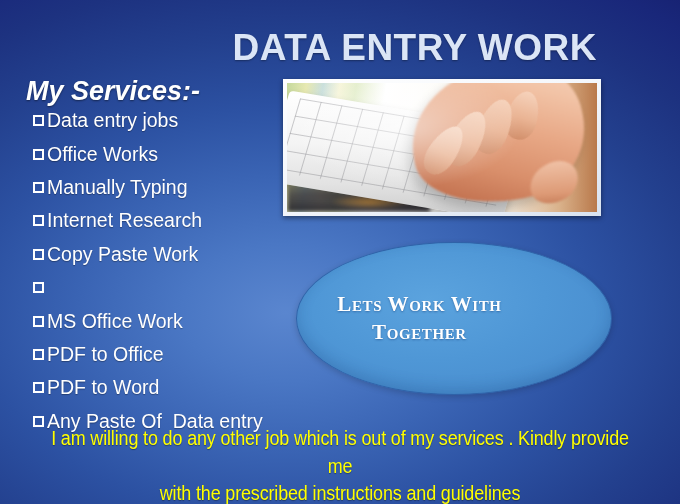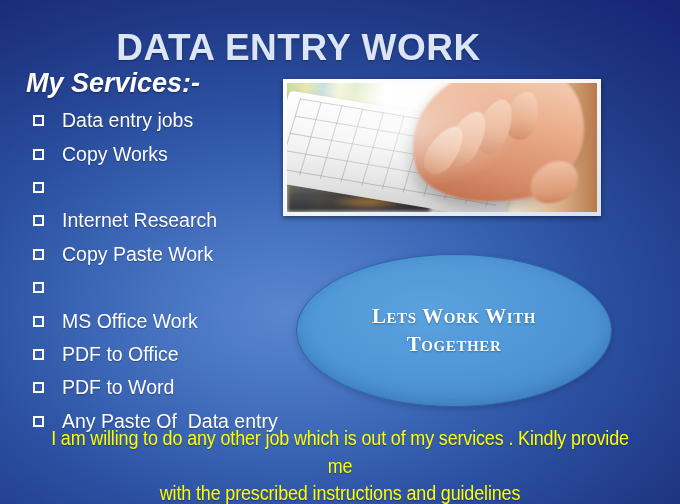--- a/index.html
+++ b/index.html
@@ -23,33 +23,33 @@
         #1d3280 78%,
         #19277a 90%,
         #161f6e 100%);
   }
   
   #title {
     position: absolute;
     left: 0;
     top: 27px;
     width: 597px;
-    text-align: center;
+    text-align: right;
     font-size: 37px;
     font-weight: bold;
     letter-spacing: 0.5px;
     color: #dbe5f6;
     text-shadow: 0 1px 2px rgba(0,0,0,0.35);
     white-space: nowrap;
   }
   
   #services-heading {
     position: absolute;
     left: 26px;
-    top: 68px;
+    top: 76px;
     font-size: 27px;
     font-weight: bold;
     font-style: italic;
     color: #ffffff;
     text-shadow: 0 1px 2px rgba(0,0,0,0.45);
     white-space: nowrap;
   }
   
   #services-list {
     position: absolute;
@@ -61,21 +61,20 @@
     list-style: none;
   }
   #services-list li {
     display: flex;
     align-items: center;
     height: 33.4px;
     color: #ffffff;
     font-size: 19.5px;
     white-space: pre;
     text-shadow: 0 1px 1px rgba(0,0,0,0.32);
-    gap: 15px;
   }
   .bullet-box {
     flex: 0 0 auto;
     display: inline-block;
     width: 11px;
     height: 11px;
     border: 2.1px solid #ffffff;
     margin-right: 3px;
     box-sizing: border-box;
   }
@@ -189,30 +188,29 @@
   .ph-sheen {
     position: absolute;
     inset: 0;
     background: radial-gradient(ellipse 55% 70% at 38% 34%, rgba(255,255,255,0.55) 0%, rgba(255,255,255,0) 68%);
     pointer-events: none;
   }
   
   #ellipse {
     position: absolute;
     left: 296px;
-    top: 254px;
+    top: 242px;
     width: 314px;
     height: 151px;
     border-radius: 50%;
     background: radial-gradient(ellipse at 42% 38%, #5ba3de 0%, #4f97d6 45%, #4a8fd0 75%, #4587c9 100%);
     border: 1px solid #2f63a8;
     box-shadow: inset 0 -5px 14px rgba(20,60,120,0.22), 0 2px 6px rgba(0,0,0,0.18);
     display: flex;
     align-items: center;
-    justify-content: center;
   }
   #ellipse-text {
     width: 78%;
     text-align: center;
     color: #ffffff;
     font-family: "Liberation Serif", serif;
     font-size: 21px;
     font-weight: bold;
     font-variant: small-caps;
     letter-spacing: 0.6px;
@@ -245,24 +243,25 @@
 
   <div id="services-heading">My Services:-</div>
 
   <ul id="services-list">
     <li>
       <span class="bullet-box"></span>
       <span>Data entry jobs</span>
     </li>
     <li>
       <span class="bullet-box"></span>
-      <span>Copy Works</span>
-    </li>
-    <li>
-      <span class="bullet-box"></span>
+      <span>Office Works</span>
+    </li>
+    <li>
+      <span class="bullet-box"></span>
+      <span>Manually Typing</span>
     </li>
     <li>
       <span class="bullet-box"></span>
       <span>Internet Research</span>
     </li>
     <li>
       <span class="bullet-box"></span>
       <span>Copy Paste Work</span>
     </li>
     <li>

